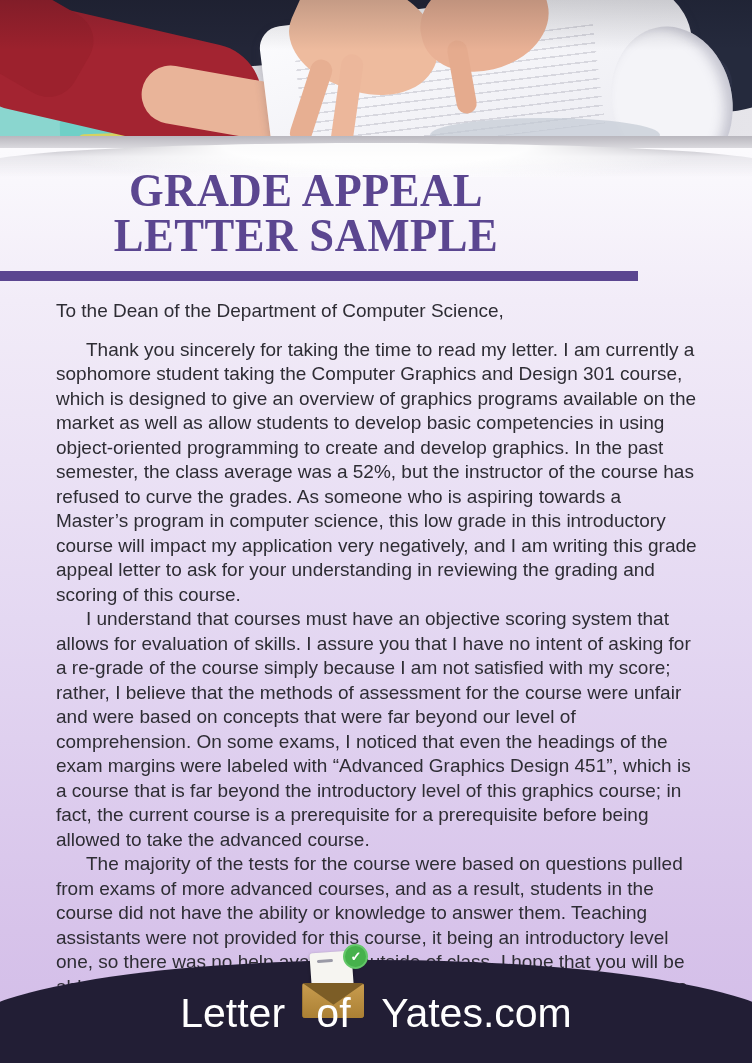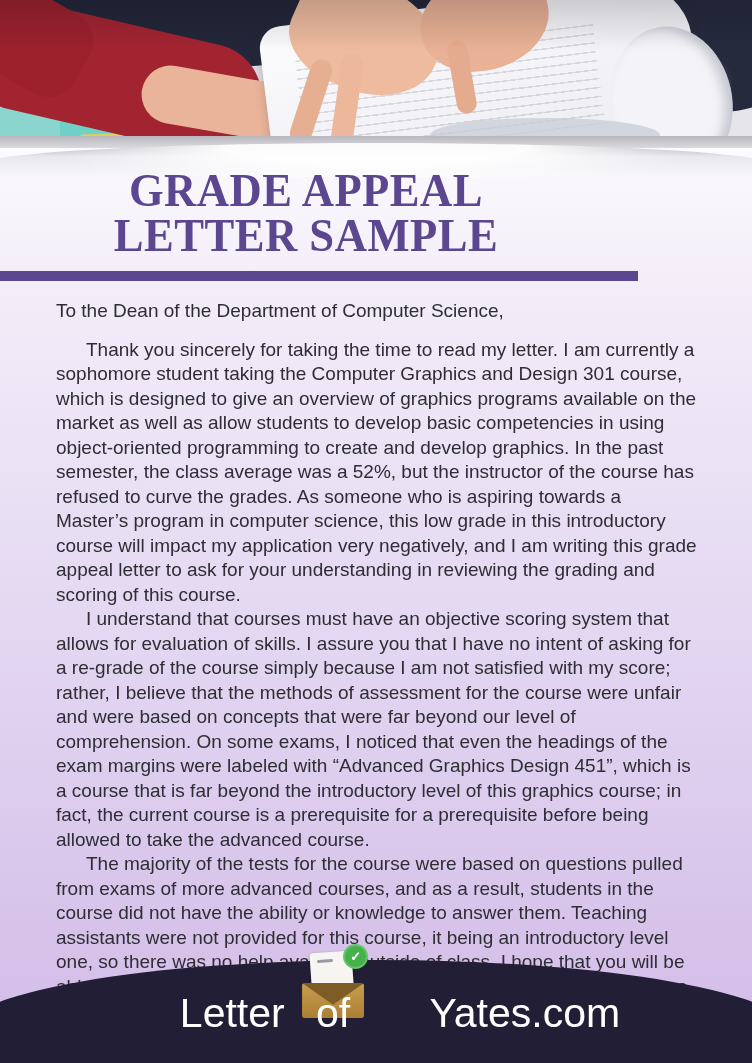--- a/index.html
+++ b/index.html
@@ -55,21 +55,21 @@
   .letter .para{text-indent:30px;}
   .letter .p-first{margin-top:14px;}
   .letter .closing{margin-top:25px;}
   .letter .signoff{margin-top:19px;}
 
   
   .footer{position:absolute;left:-40px;right:-40px;bottom:0;height:103px;background:#221e35;
           border-radius:50% 50% 0 0/73px 73px 0 0;}
   .logo{position:absolute;left:40px;right:40px;top:30px;text-align:center;color:#fff;
         font-size:41px;font-weight:500;letter-spacing:0;white-space:nowrap;}
-  .logo .seg{vertical-align:baseline;margin-left:48px;}
+  .logo .seg{vertical-align:baseline;}
   .env-wrap{display:inline-block;position:relative;width:64px;text-align:center;margin:0 5px;}
   .of{position:relative;z-index:3;}
   .envelope{position:absolute;z-index:1;left:0;top:-38px;width:64px;height:66px;}
   .envelope span{position:absolute;display:block;}
   .paper{top:0;left:10px;width:42px;height:48px;background:#f6f5f1;border-radius:3px;transform:rotate(-4deg);box-shadow:0 1px 3px rgba(0,0,0,.35);}
   .pline{height:3px;background:#c7c7cf;margin:5px 7px 0 7px;border-radius:2px;}
   .pline.first{background:#9a9aa6;margin-top:7px;width:16px;}
   .badge{top:-8px;left:42px;width:21px;height:21px;background:#46b14c;border:2px solid #63c768;border-radius:50%;
          color:#fff;font-size:13px;font-weight:bold;line-height:21px;text-align:center;z-index:4;}
   .env-inside{bottom:0;left:1px;width:62px;height:35px;background:#7c5d26;border-radius:3px;}

